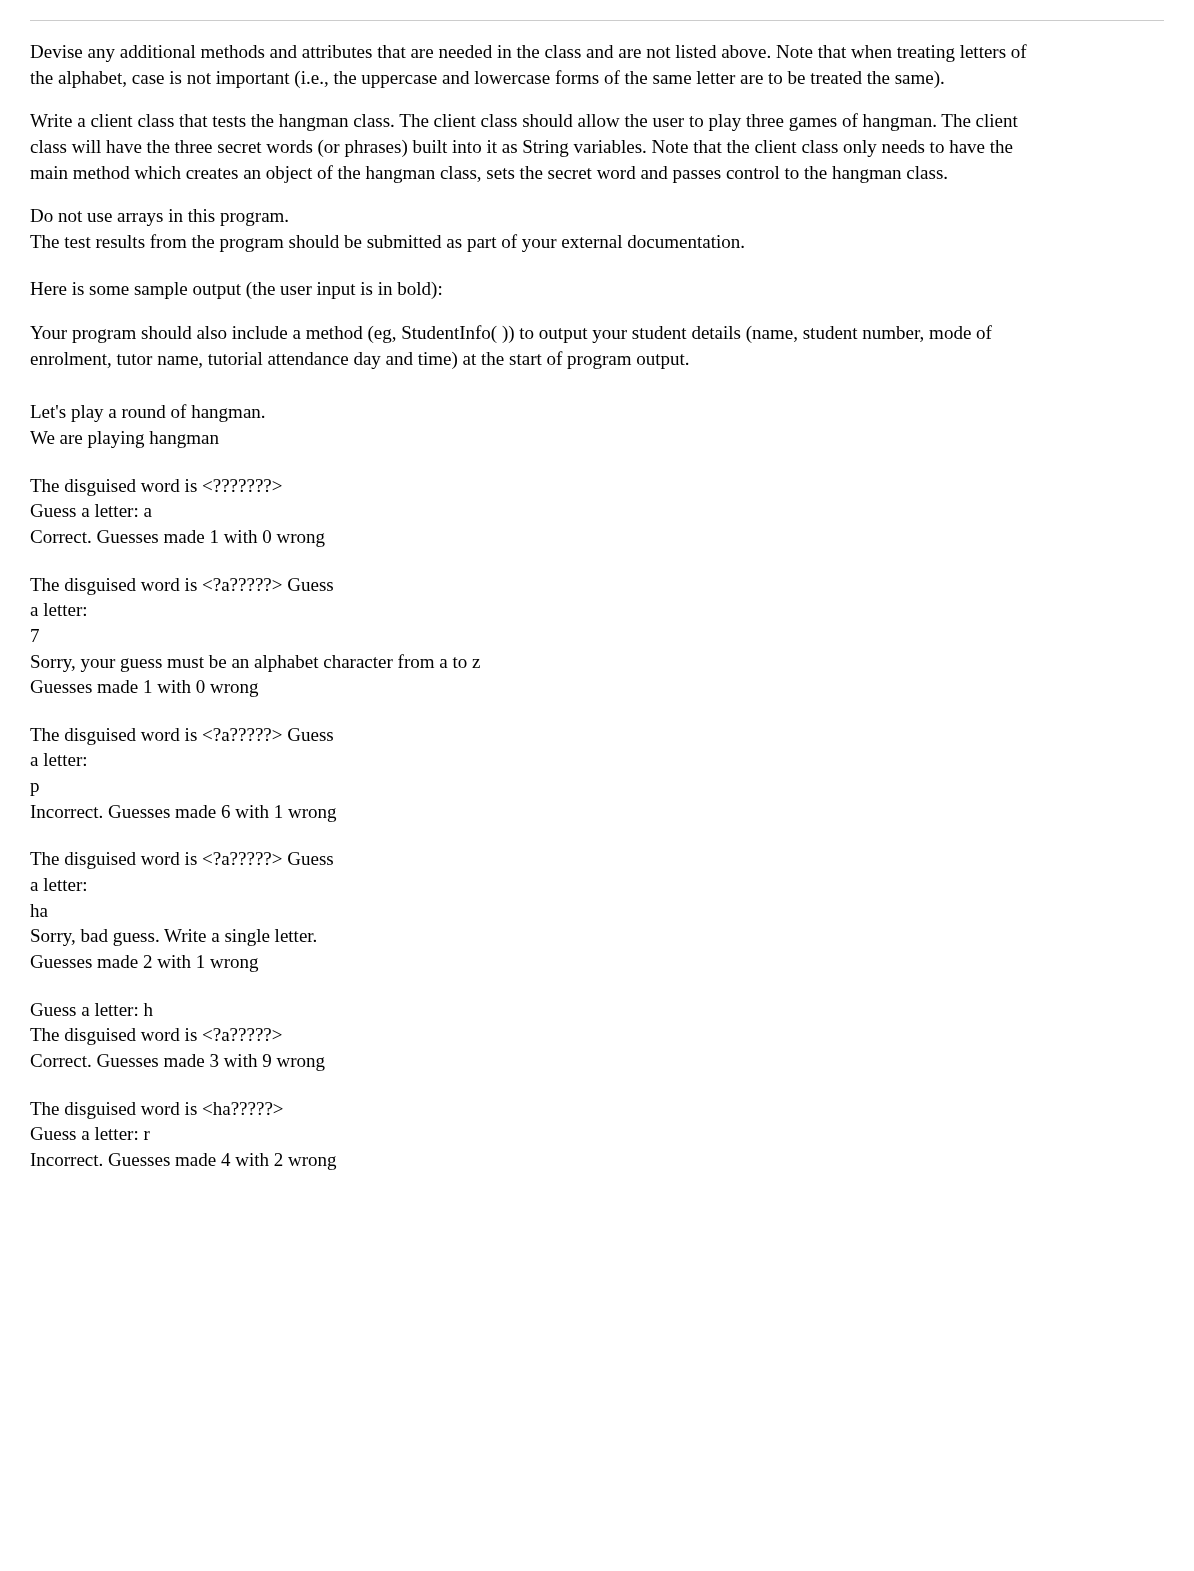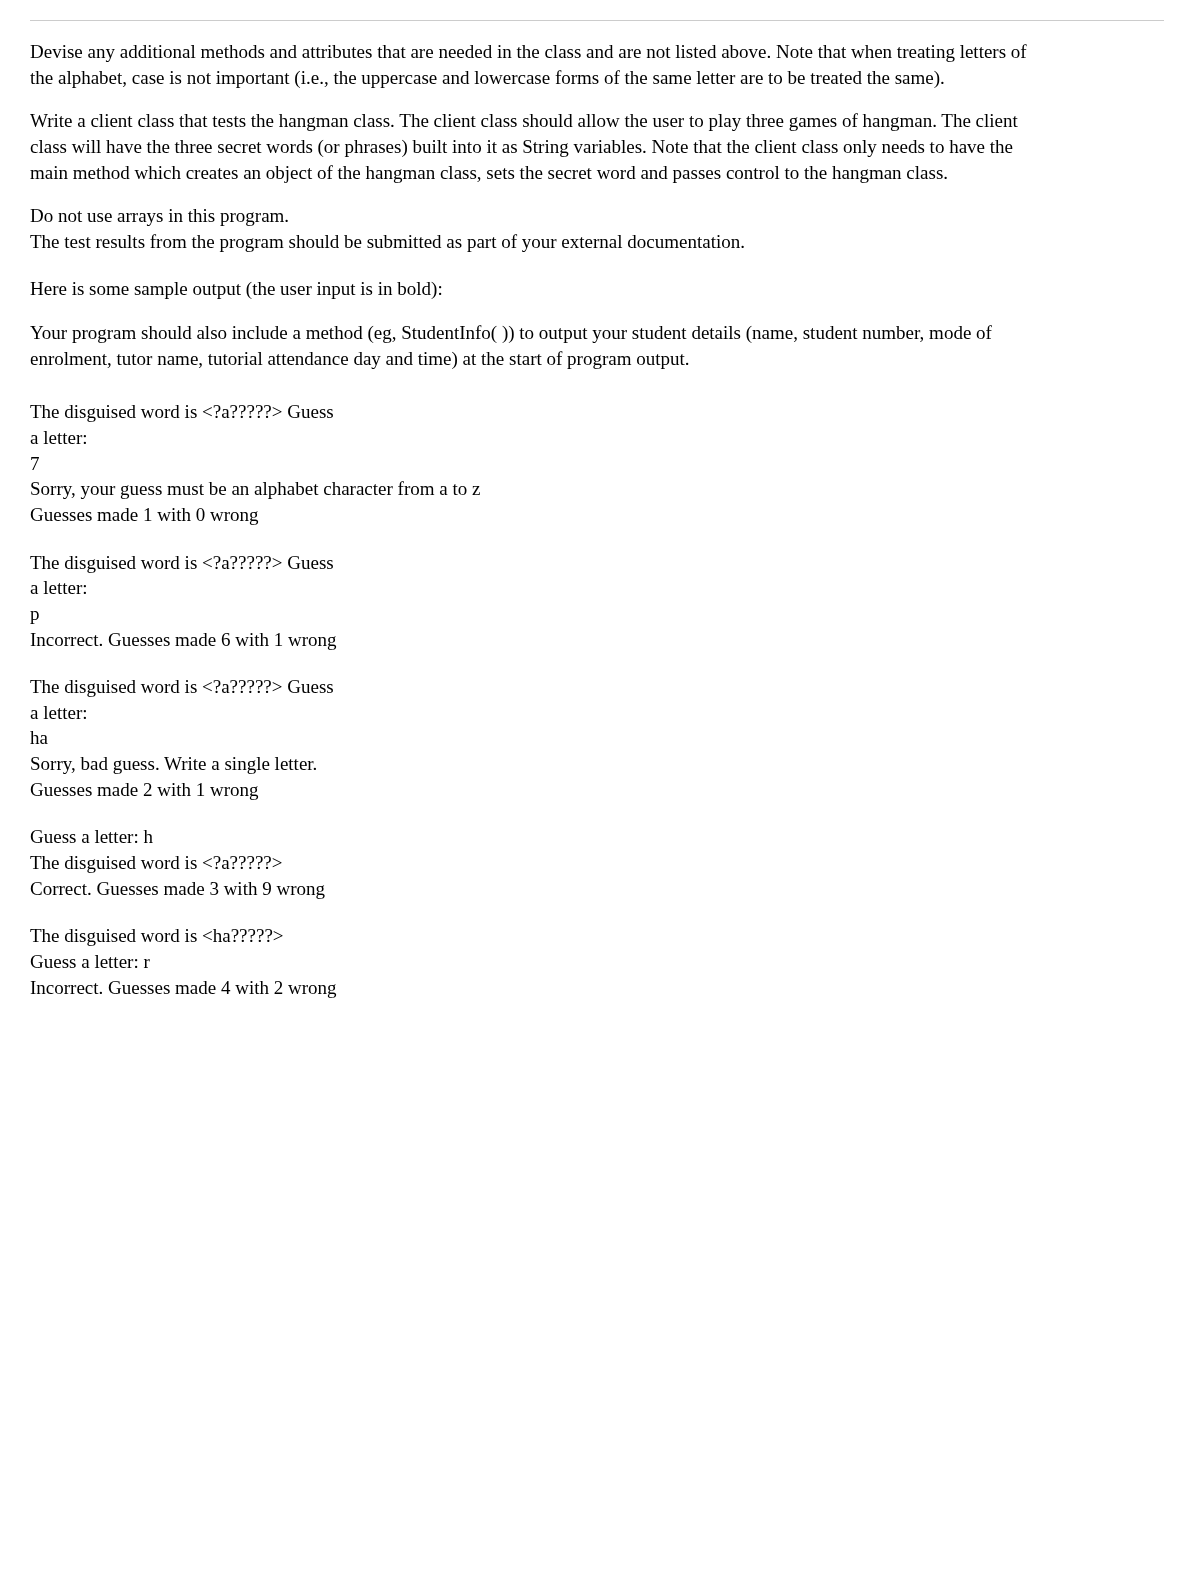--- a/index.html
+++ b/index.html
@@ -64,21 +64,32 @@
   </div>
 
   <p>
     <span>Here is some sample output (the user input is in </span><span class="bold">bold</span><span>):</span>
   </p>
 
   <p>Your program should also include a method (eg, StudentInfo( )) to output your student details (name, student number, mode of enrolment, tutor name, tutorial attendance day and time) at the start of program output.</p>
 
   <div class="sample-block">
 
+    <div class="sample-group">
+      <div class="sample-line">Let's play a round of hangman.</div>
+      <div class="sample-line">We are playing hangman</div>
+    </div>
 
+    <div class="sample-group">
+      <div class="sample-line">The disguised word is &lt;???????&gt;</div>
+      <div class="sample-line">
+        <span>Guess a letter: </span><span class="bold">a</span>
+      </div>
+      <div class="sample-line">Correct. Guesses made 1 with 0 wrong</div>
+    </div>
 
     <div class="sample-group">
       <div class="sample-line">The disguised word is &lt;?a?????&gt; Guess</div>
       <div class="sample-line">a letter:</div>
       <div class="sample-line bold">7</div>
       <div class="sample-line">Sorry, your guess must be an alphabet character from a to z</div>
       <div class="sample-line">Guesses made 1 with 0 wrong</div>
     </div>
 
     <div class="sample-group">

